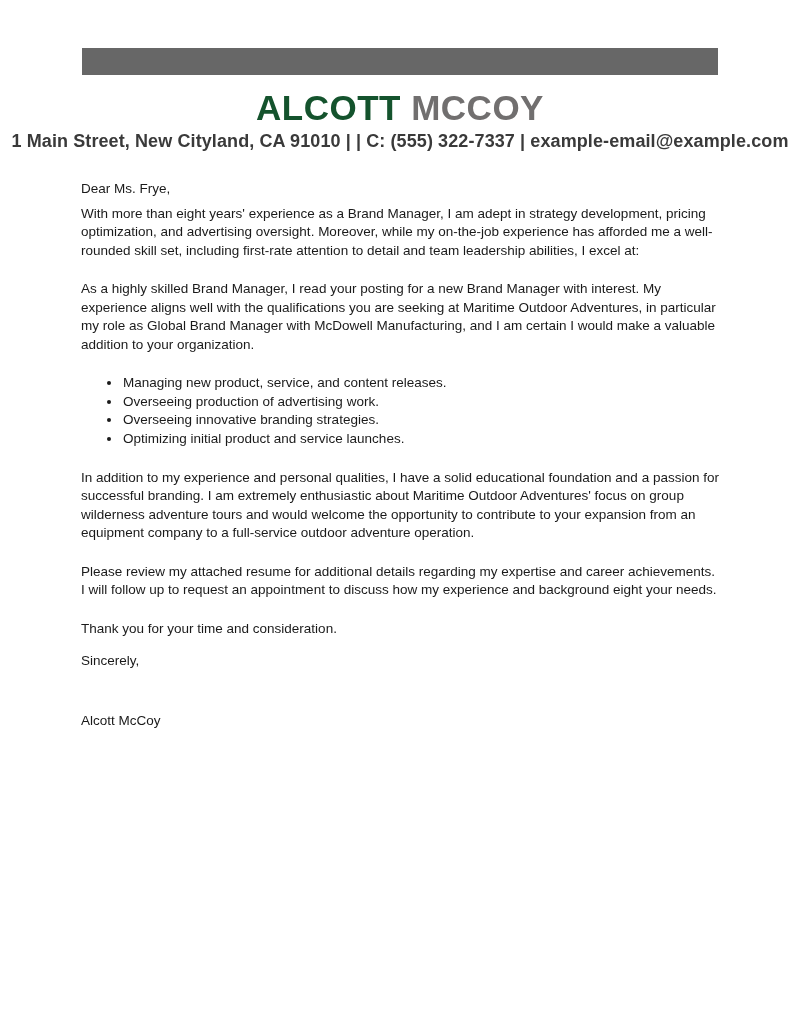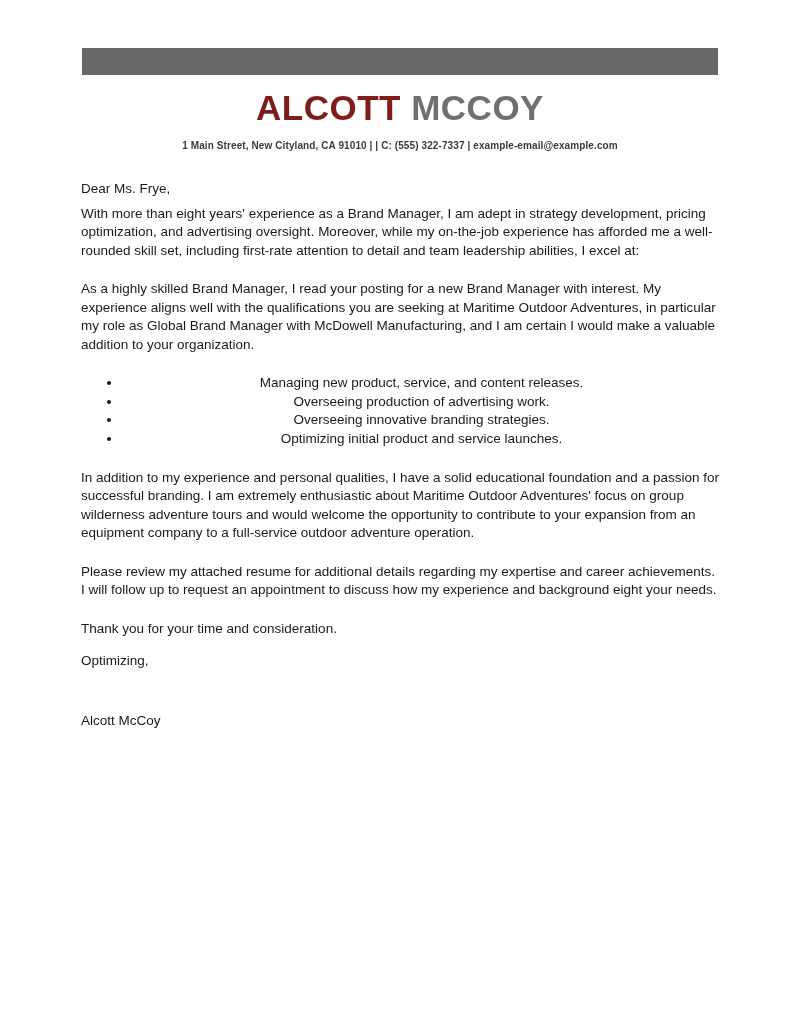--- a/index.html
+++ b/index.html
@@ -34,22 +34,22 @@
   .candidate-name {
     font-size: 35px;
     font-weight: bold;
     letter-spacing: 0.5px;
     line-height: 1.15;
     margin: 0;
   }
   .name-first { color: #c23234; }
   .name-last  { color: #716f6f; margin-top: 44px; }
   .contact-line {
-    margin-top: 12px;
-    font-size: 10px;
+    margin-top: 3px;
+    font-size: 18px;
     font-weight: bold;
     color: #3a3a3a;
     letter-spacing: 0.1px;
   }
   .letter {
     position: absolute;
     left: 81px;
     top: 180px;
     width: 639px;
     font-size: 13.5px;
@@ -58,36 +58,35 @@
   .letter p { margin: 0 0 20px 0; }
   .letter p.salutation { margin-bottom: 6px; }
   .letter ul.skills-list {
     margin: 16px 0 20px 0;
     padding-left: 41px;
     list-style: disc;
   }
   .letter ul.skills-list li {
     line-height: 18.7px;
     padding-left: 1px;
-    text-align: center;
   }
   .letter p.thank-you { margin-bottom: 14px; }
   .letter p.signoff { margin-bottom: 0; }
   .letter p.signature { margin-top: 41px; }
 </style>
 </head>
 <body>
 
 <div class="page">
 
   <div class="header-bar" style="background: rgb(103, 103, 103);"></div>
 
   <div class="header-block">
     <div class="candidate-name">
-      <span class="name-first" style="color: #7f1d1d;">ALCOTT</span>
+      <span class="name-first" style="color: #14532d;">ALCOTT</span>
       <span class="name-last" style="color: rgb(113, 111, 111);">MCCOY</span>
     </div>
     <div class="contact-line">1 Main Street, New Cityland, CA 91010 | | C: (555) 322-7337 | example-email@example.com</div>
   </div>
 
   <div class="letter">
 
     <p class="salutation">Dear Ms. Frye,</p>
 
     <p>With more than eight years' experience as a Brand Manager, I am adept in strategy development, pricing optimization, and advertising oversight. Moreover, while my on-the-job experience has afforded me a well-rounded skill set, including first-rate attention to detail and team leadership abilities, I excel at:</p>
@@ -100,18 +99,18 @@
       <li>Overseeing innovative branding strategies.</li>
       <li>Optimizing initial product and service launches.</li>
     </ul>
 
     <p>In addition to my experience and personal qualities, I have a solid educational foundation and a passion for successful branding. I am extremely enthusiastic about Maritime Outdoor Adventures' focus on group wilderness adventure tours and would welcome the opportunity to contribute to your expansion from an equipment company to a full-service outdoor adventure operation.</p>
 
     <p>Please review my attached resume for additional details regarding my expertise and career achievements. I will follow up to request an appointment to discuss how my experience and background eight your needs.</p>
 
     <p class="thank-you">Thank you for your time and consideration.</p>
 
-    <p class="signoff">Optimizing,</p>
+    <p class="signoff">Sincerely,</p>
 
     <p class="signature">Alcott McCoy</p>
 
   </div>
 </div>
 
 </body></html>

